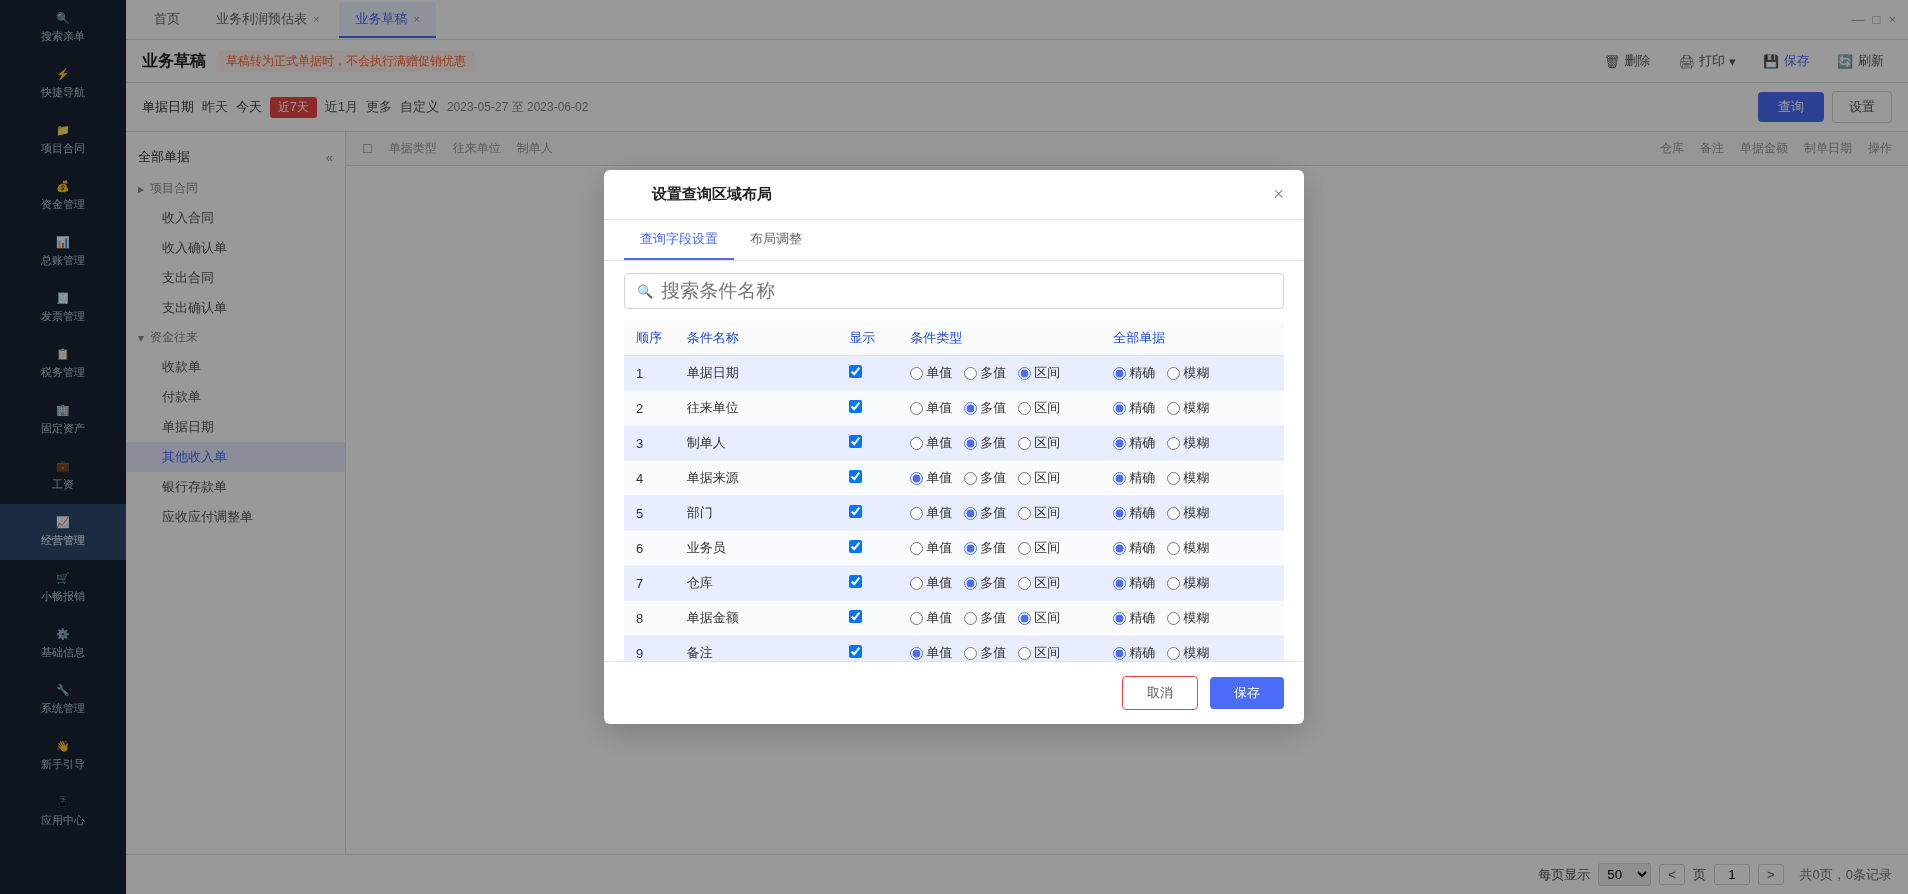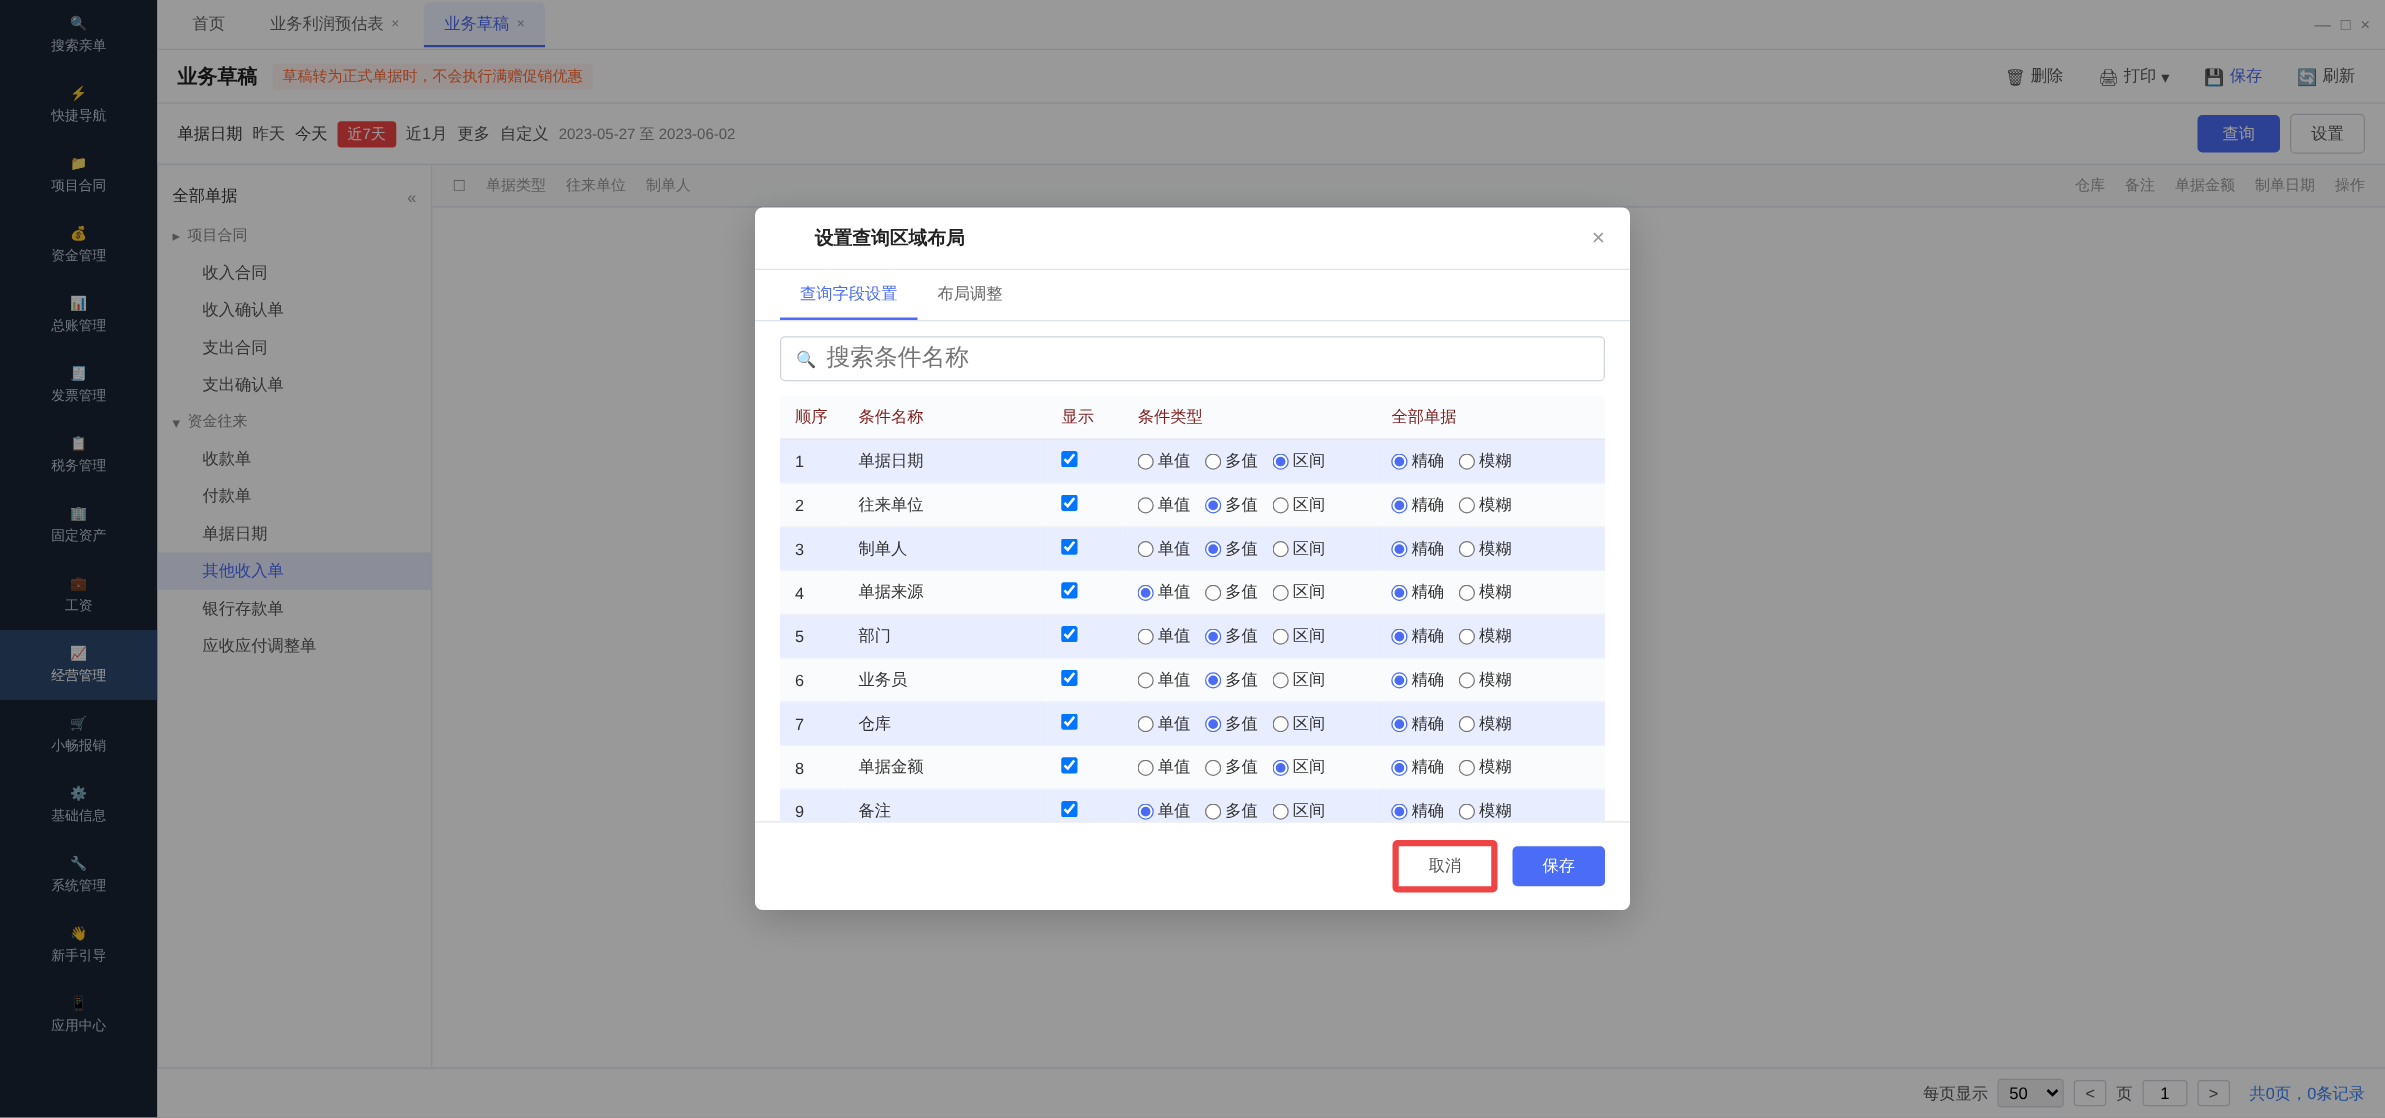--- a/index.html
+++ b/index.html
@@ -60,29 +60,29 @@
     .modal-title { font-size: 15px; font-weight: 600; color: #222; margin-left: 28px; }
     .modal-close { cursor: pointer; color: #999; font-size: 18px; }
     .modal-tabs { display: flex; border-bottom: 1px solid #e0e4ea; padding: 0 20px; }
     .modal-tab { padding: 10px 16px; font-size: 13px; cursor: pointer; border-bottom: 2px solid transparent; color: #666; }
     .modal-tab.active { color: #4a6cf7; border-bottom: 2px solid #4a6cf7; }
     .modal-search { padding: 12px 20px; }
     .search-input-wrap { display: flex; align-items: center; gap: 8px; border: 1px solid #d0d4dc; border-radius: 4px; padding: 6px 12px; width: 100%; }
     .search-input-wrap input { border: none; outline: none; font-size: 13px; flex: 1; color: #333; }
     .table-wrap { flex: 1; overflow-y: auto; padding: 0 20px; }
     .config-table { width: 100%; border-collapse: collapse; }
-    .config-table th { text-align: left; padding: 8px 12px; font-size: 13px; color: #7f1d1d; border-bottom: 1px solid #e0e4ea; background: #fafbfc; font-weight: 500; }
+    .config-table th { text-align: left; padding: 8px 12px; font-size: 13px; color: #1d4ed8; border-bottom: 1px solid #e0e4ea; background: #fafbfc; font-weight: 500; }
     .config-table td { padding: 8px 12px; font-size: 13px; border-bottom: 1px solid #f0f2f5; vertical-align: middle; }
     .config-table tr:nth-child(even) { background: #fafbfc; }
     .config-table tr.row-highlight { background: #e8edff; }
     .radio-group { display: flex; align-items: center; gap: 12px; }
     .radio-item { display: flex; align-items: center; gap: 3px; cursor: pointer; }
     .radio-item input[type="radio"] { cursor: pointer; accent-color: #4a6cf7; }
     .modal-footer { display: flex; align-items: center; justify-content: flex-end; gap: 12px; padding: 14px 20px; border-top: 1px solid #e0e4ea; }
-    .btn-cancel { background: #fff; border: 5px solid #ef4444; color: #555; padding: 7px 24px; border-radius: 4px; cursor: pointer; font-size: 13px; }
+    .btn-cancel { background: #fff; border: 1px solid #ef4444; color: #555; padding: 7px 24px; border-radius: 4px; cursor: pointer; font-size: 13px; }
     .btn-save { background: #4a6cf7; color: #fff; border: none; padding: 7px 24px; border-radius: 4px; cursor: pointer; font-size: 13px; }
 
     .scrollbar-thin::-webkit-scrollbar { width: 6px; }
     .scrollbar-thin::-webkit-scrollbar-track { background: #f5f5f5; }
     .scrollbar-thin::-webkit-scrollbar-thumb { background: #ccc; border-radius: 3px; }
 
     .col-order { width: 50px; }
     .col-name { width: 160px; }
     .col-show { width: 60px; }
     .col-type { width: 200px; }
@@ -267,21 +267,21 @@
     <div class="pagination-bar">
       <span>每页显示</span>
       <select style="border:1px solid #d0d4dc;border-radius:3px;padding:2px 4px;">
         <option>50</option>
         <option>100</option>
       </select>
       <span style="cursor:pointer;padding:2px 8px;border:1px solid #d0d4dc;border-radius:3px;">&lt;</span>
       <span>页</span>
       <input type="text" value="1" style="width: 36px; border: 1px solid rgb(208, 212, 220); border-radius: 3px; padding: 2px 4px; text-align: center;">
       <span style="cursor:pointer;padding:2px 8px;border:1px solid #d0d4dc;border-radius:3px;">&gt;</span>
-      <span style="color:#3b82f6;margin-left:8px;">共0页，0条记录</span>
+      <span style="color:#737373;margin-left:8px;">共0页，0条记录</span>
     </div>
   </div>
 </div>
 
 <div class="modal-overlay">
   <div class="modal">
     <div class="modal-header">
       <span class="modal-title">设置查询区域布局</span>
       <span class="modal-close">×</span>
     </div>

